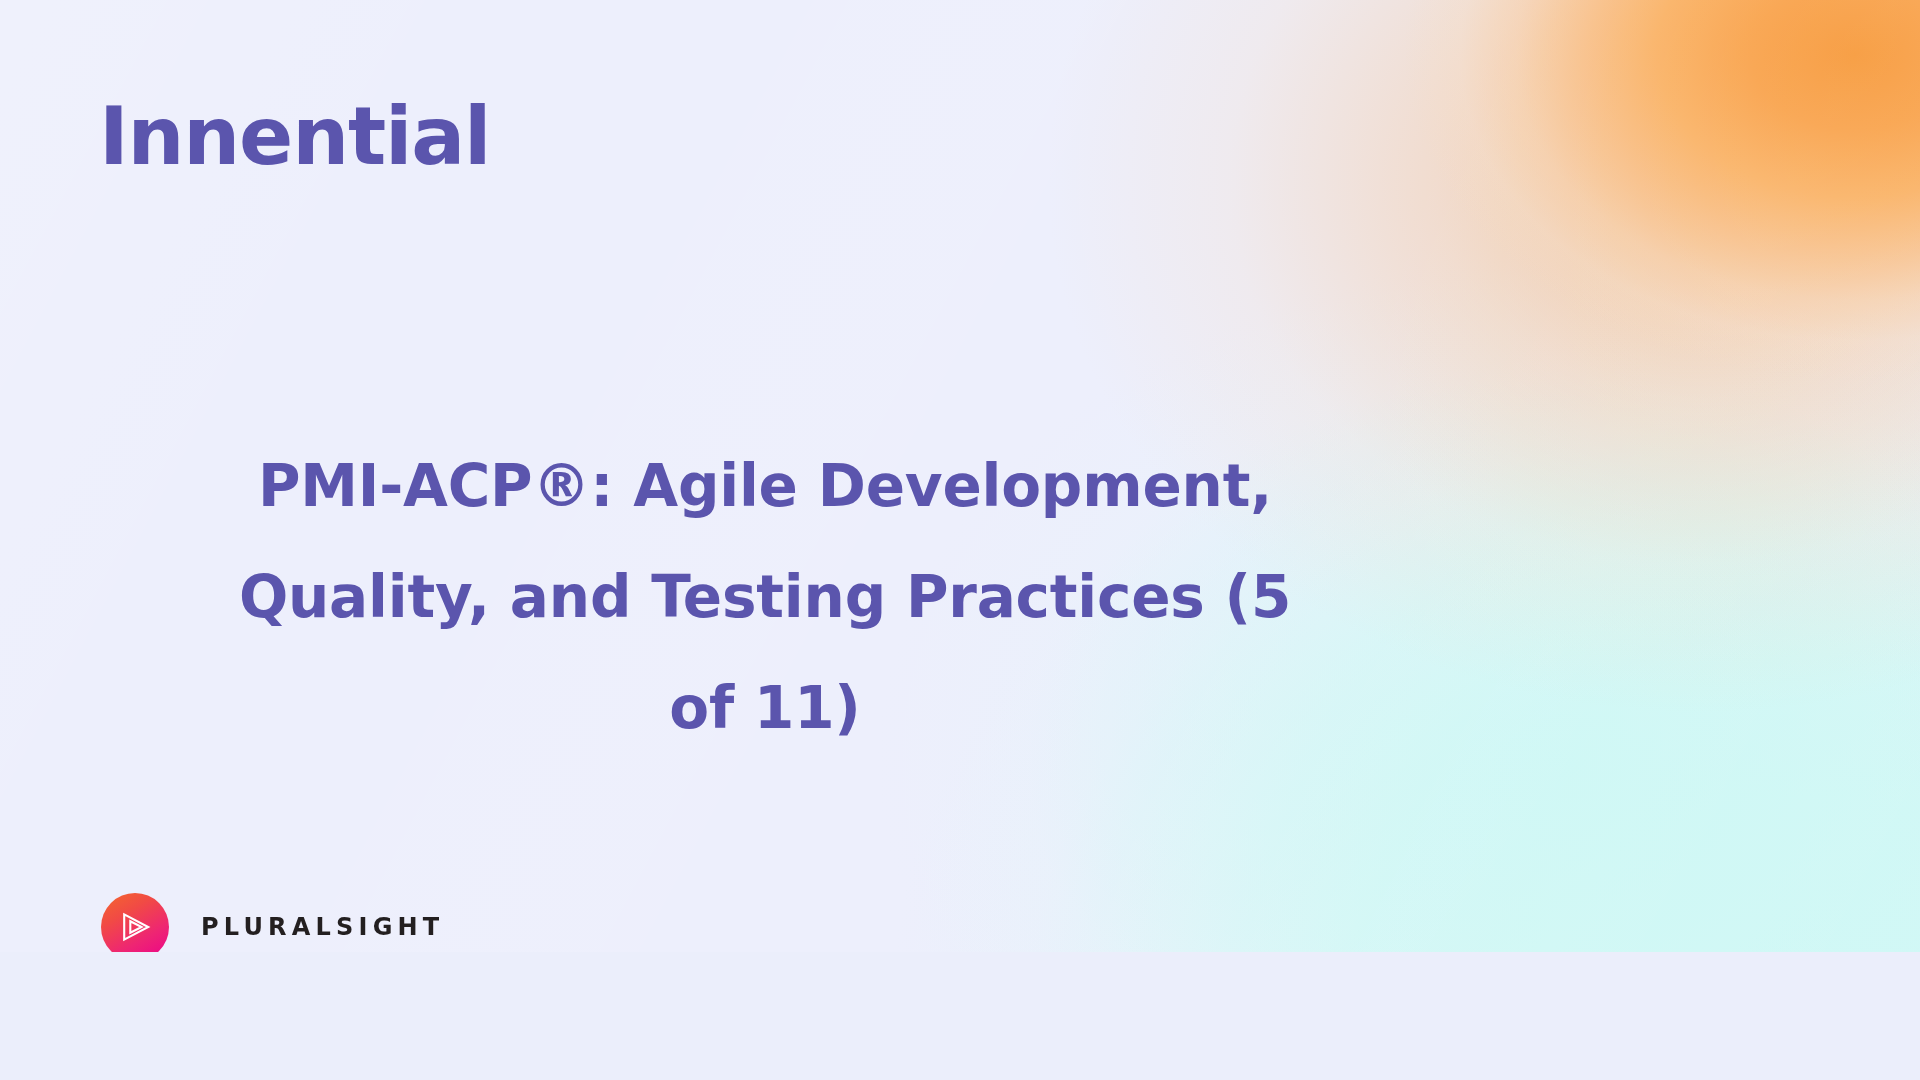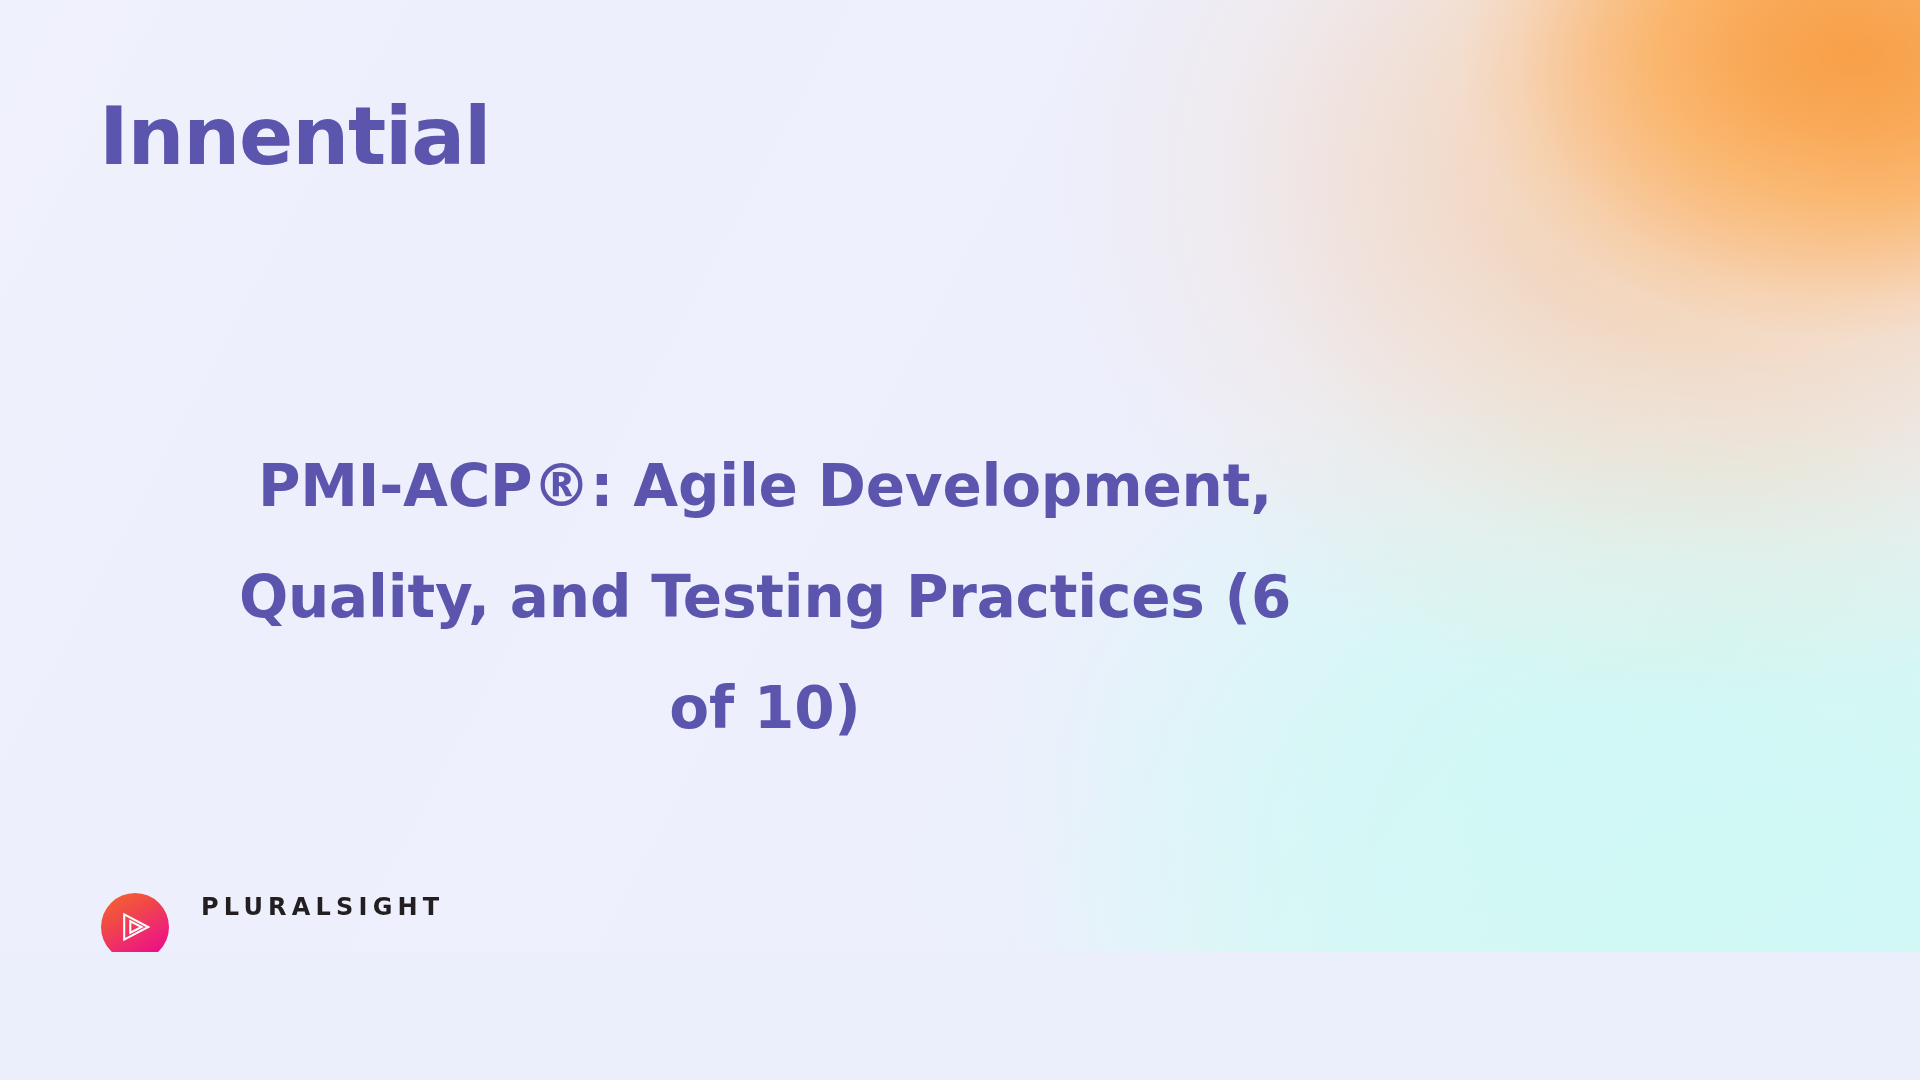--- a/index.html
+++ b/index.html
@@ -100,21 +100,21 @@
     display: block;
     white-space: nowrap;
   }
 
   
   #provider-lockup {
     position: absolute;
     left: 101px;
     top: 893px;
     display: flex;
-    align-items: flex-start;
+    align-items: center;
   }
   #provider-badge {
     width: 68px;
     height: 68px;
     border-radius: 50%;
     background: linear-gradient(150deg, #F4682C 0%, #F14A45 32%, #EE2573 66%, #EC008C 100%);
     display: flex;
     align-items: center;
     justify-content: center;
     flex: 0 0 auto;
@@ -138,22 +138,22 @@
   <div class="bg-layer" id="bg-teal"></div>
   <div class="bg-layer" id="bg-teal2"></div>
   <div class="bg-layer" id="bg-orange-tail"></div>
   <div class="bg-layer" id="bg-orange"></div>
   <div class="bg-layer" id="bg-sheen"></div>
 
   <div id="brand-name">Innential</div>
 
   <h1 id="course-title">
     <span class="title-line">PMI-ACP®: Agile Development,</span>
-    <span class="title-line">Quality, and Testing Practices (6</span>
-    <span class="title-line">of 10)</span>
+    <span class="title-line">Quality, and Testing Practices (5</span>
+    <span class="title-line">of 11)</span>
   </h1>
 
   <div id="provider-lockup">
     <div id="provider-badge">
       <svg width="40" height="40" viewBox="0 0 40 40" aria-hidden="true">
 
         <path d="M9.2 7.4 L33.2 20 L9.2 32.6 Z" fill="none" stroke="#FFFFFF" stroke-width="2.1" stroke-linejoin="miter"></path>
 
         <path d="M15.3 14.2 L26.6 20 L15.3 25.8 Z" fill="none" stroke="#FFFFFF" stroke-width="2.1" stroke-linejoin="miter"></path>
       </svg>

